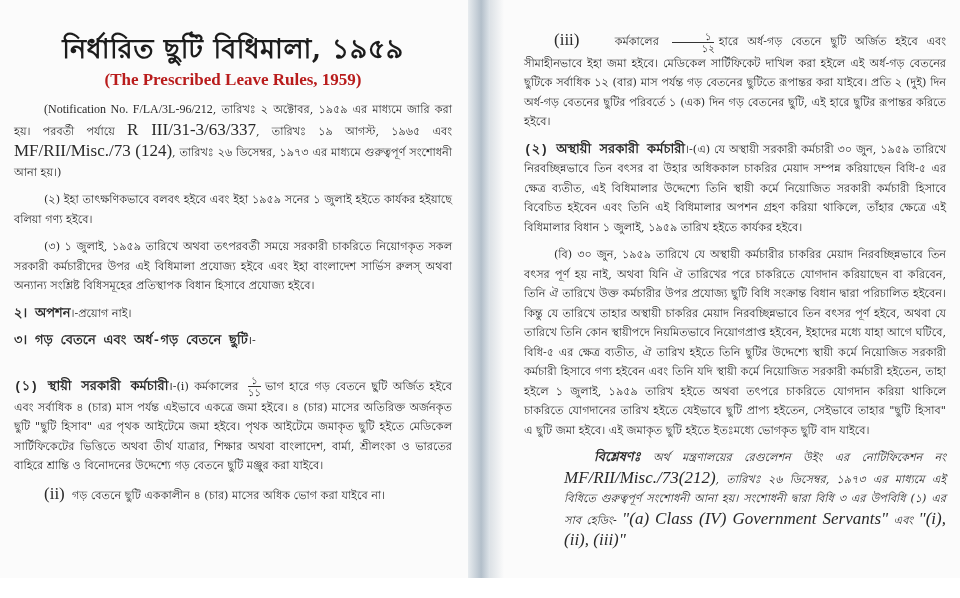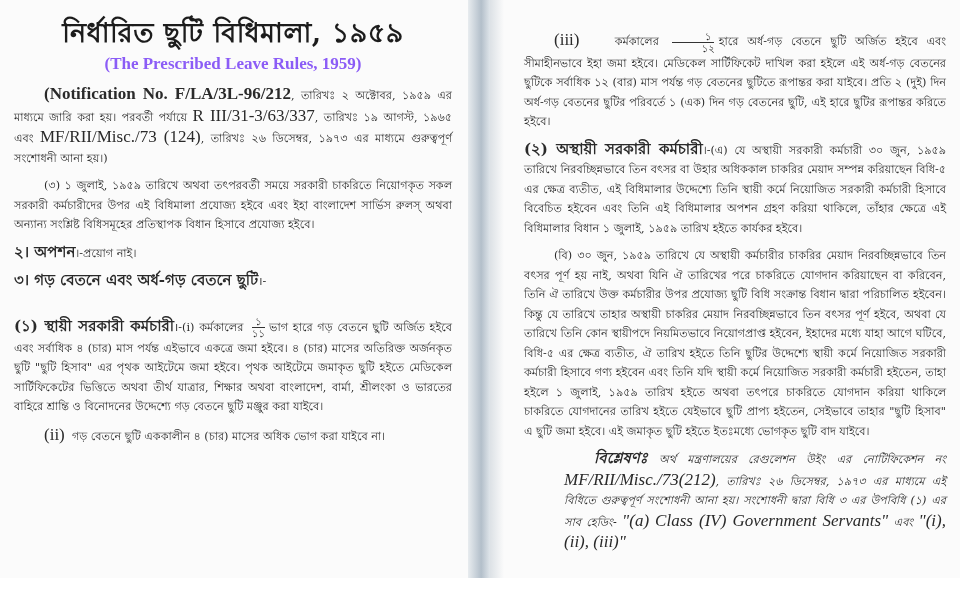--- a/index.html
+++ b/index.html
@@ -1,51 +1,52 @@
 <!DOCTYPE html>
 <html><head>
 <meta charset="utf-8">
 <style>
   html,body{margin:0;padding:0;}
   body{width:960px;height:598px;background:#ffffff;position:relative;overflow:hidden;
        font-family:"DejaVu Serif",serif;color:#2a2a2a;}
   .scan{position:absolute;left:0;top:0;width:960px;height:578px;background:#fbfbfb;}
   .page{position:absolute;top:0;height:578px;box-sizing:border-box;}
-  .page-left{left:0;width:470px;padding:16px 18px 0 14px;}
+  .page-left{left:0;width:470px;padding:32px 18px 0 14px;}
   .page-right{left:470px;width:490px;padding:30px 14px 0 54px;}
   .gutter{position:absolute;left:468px;top:0;width:22px;height:578px;
           background:linear-gradient(90deg,#e8ecef 0%,#c9d2da 35%,#b3bfca 60%,#dfe5ea 100%);}
   .gutter-shadow{position:absolute;left:490px;top:0;width:14px;height:578px;
           background:linear-gradient(90deg,rgba(200,208,215,0.6),rgba(255,255,255,0));}
   .title{font-size:27px;font-weight:bold;text-align:center;margin:0;line-height:34px;color:#1c1c1c;letter-spacing:0.5px;}
-  .subtitle{font-family:"Liberation Serif",serif;font-size:17px;font-weight:bold;text-align:center;margin:4px 0 10px 0;color:#8b5cf6;}
+  .subtitle{font-family:"Liberation Serif",serif;font-size:17px;font-weight:bold;text-align:center;margin:4px 0 10px 0;color:#b91c1c;}
   p{margin:0 0 8px 0;font-size:11.2px;line-height:19.5px;text-align:justify;}
   .indent{text-indent:30px;}
   .en{font-family:"Liberation Serif",serif;font-size:17px;}
-  .enb{font-family:"Liberation Serif",serif;font-size:17px;font-weight:bold;}
-  .head{font-weight:bold;font-size:15px;}
+  .enb{font-family:"Liberation Serif",serif;font-size:12px;font-weight:normal;}
+  .head{font-weight:bold;font-size:13px;font-family:Liberation Mono, monospace;}
   .frac{display:inline-flex;flex-direction:column;align-items:center;vertical-align:middle;
         font-size:10px;line-height:11px;margin:0 4px;}
   .frac .num{border-bottom:1px solid #333;padding:0 3px;}
   .sec-gap{margin-top:24px;}
   .italic{font-style:italic;margin-left:40px;}
 </style>
 </head>
 <body>
 
 <div class="scan">
 
   <div class="page page-left">
     <h1 class="title">নির্ধারিত ছুটি বিধিমালা, ১৯৫৯</h1>
     <div class="subtitle">(The Prescribed Leave Rules, 1959)</div>
 
     <p class="indent">
       <span class="enb">(Notification No. F/LA/3L-96/212</span><span>, তারিখঃ ২ অক্টোবর, ১৯৫৯ এর মাধ্যমে জারি করা হয়। পরবর্তী পর্যায়ে </span><span class="en">R III/31-3/63/337</span><span>, তারিখঃ ১৯ আগস্ট, ১৯৬৫ এবং </span><span class="en">MF/RII/Misc./73 (124)</span><span>, তারিখঃ ২৬ ডিসেম্বর, ১৯৭৩ এর মাধ্যমে গুরুত্বপূর্ণ সংশোধনী আনা হয়।)</span>
     </p>
 
+    <p class="indent">(২) ইহা তাৎক্ষণিকভাবে বলবৎ হইবে এবং ইহা ১৯৫৯ সনের ১ জুলাই হইতে কার্যকর হইয়াছে বলিয়া গণ্য হইবে।</p>
     <p class="indent">(৩) ১ জুলাই, ১৯৫৯ তারিখে অথবা তৎপরবর্তী সময়ে সরকারী চাকরিতে নিয়োগকৃত সকল সরকারী কর্মচারীদের উপর এই বিধিমালা প্রযোজ্য হইবে এবং ইহা বাংলাদেশ সার্ভিস রুলস্ অথবা অন্যান্য সংশ্লিষ্ট বিধিসমূহের প্রতিস্থাপক বিধান হিসাবে প্রযোজ্য হইবে।</p>
 
     <p>
       <span class="head">২। অপশন</span><span>।-প্রয়োগ নাই।</span>
     </p>
 
     <p>
       <span class="head">৩। গড় বেতনে এবং অর্ধ-গড় বেতনে ছুটি</span><span>।-</span>
     </p>
 

